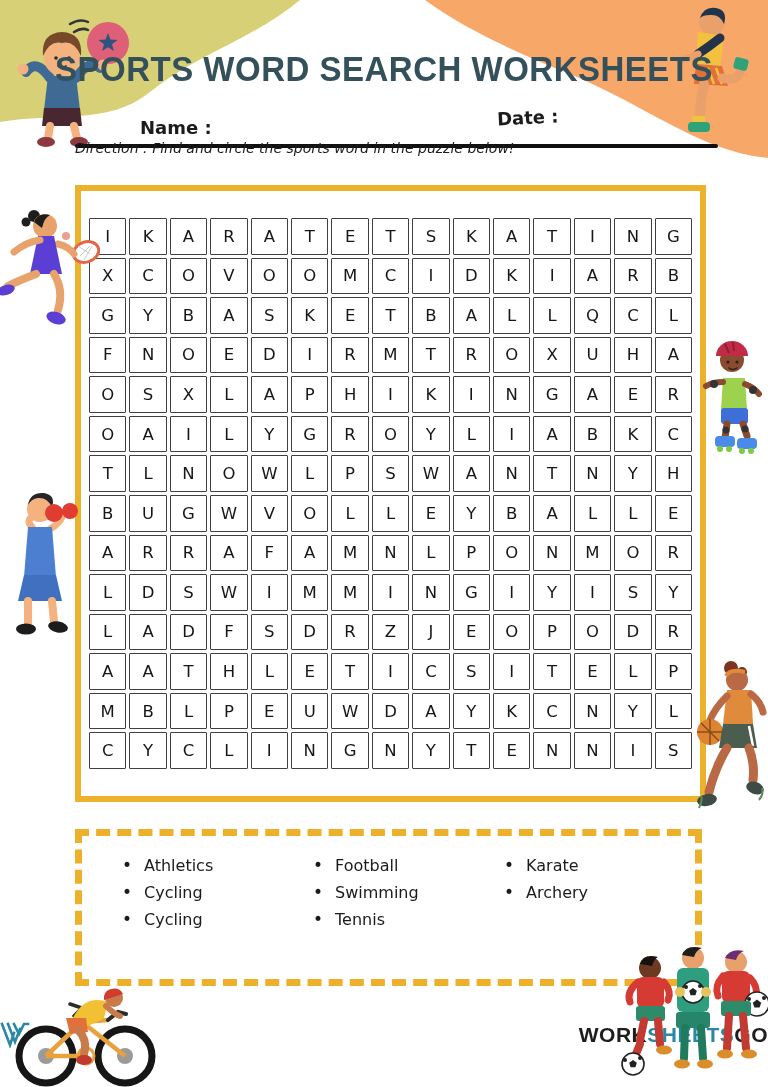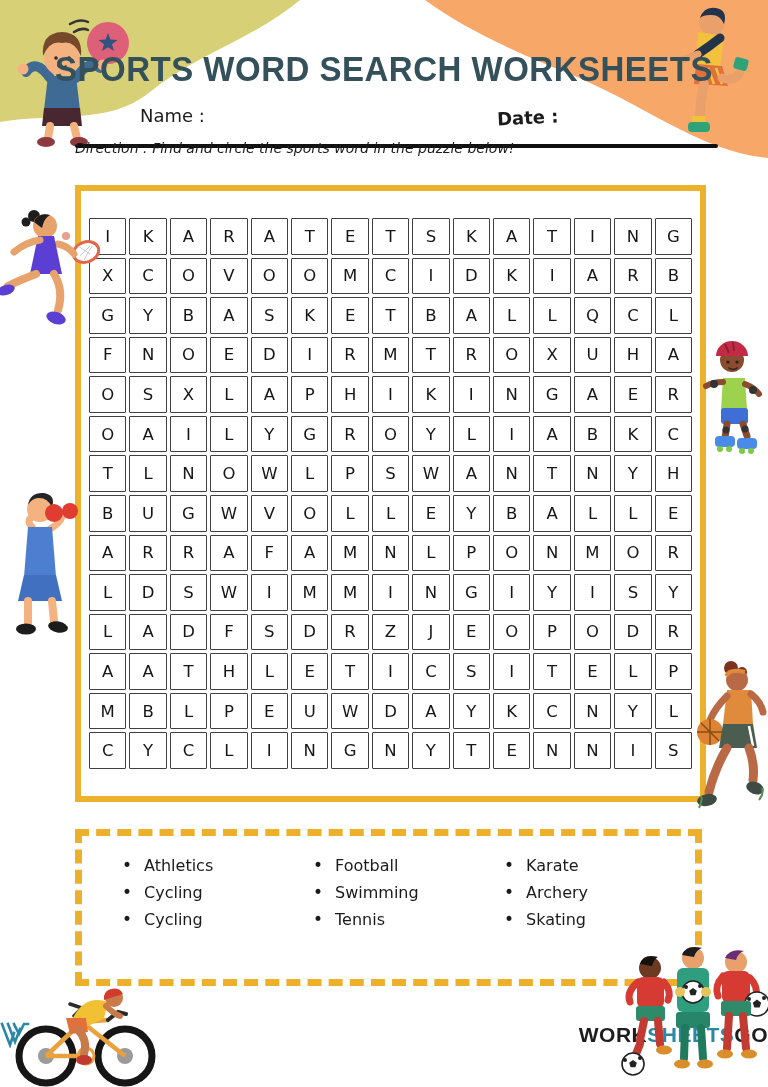--- a/index.html
+++ b/index.html
@@ -11,21 +11,21 @@
   .abs{position:absolute;}
 
   
   .wave-layer{left:0;top:0;width:768px;height:170px;z-index:0;}
   .page-title{
     left:0;right:0;top:50px;text-align:center;z-index:2;
     font-family:"Liberation Sans",sans-serif;font-weight:900;
     font-size:33px;letter-spacing:.5px;color:#34505B;
     transform:scaleY(1.08);
   }
-  .name-label{left:140px;top:105px;font-size:18px;font-weight:normal;z-index:2;}
+  .name-label{left:140px;top:117px;font-size:18px;font-weight:bold;z-index:2;}
   .date-label{left:497px;top:107px;font-size:18px;font-weight:bold;z-index:2;transform:rotate(-3deg);}
   .header-rule{left:75px;top:144px;width:643px;height:4px;background:#101010;border-radius:2px;z-index:2;}
   .direction-text{left:75px;top:140px;font-size:14px;z-index:2;font-style:italic;}
 
   
   .puzzle-frame{
     left:75px;top:185px;width:631px;height:617px;box-sizing:border-box;
     border:6px solid #EDB22C;background:#fff;z-index:2;
     padding:27px 8px;
   }
@@ -302,21 +302,20 @@
       <li>Cycling</li>
     </ul>
   <ul class="word-col">
       <li>Football</li>
       <li>Swimming</li>
       <li>Tennis</li>
     </ul>
   <ul class="word-col">
       <li>Karate</li>
       <li>Archery</li>
-      <li>Skating</li>
     </ul>
 </div>
 
 <div class="abs logo-bar">
   <svg width="30" height="26" viewBox="0 0 30 26">
     <g stroke="#2B87A6" stroke-width="2.6" fill="none" stroke-linecap="square">
       <path d="M2,2 L10,23 L14,11"></path>
       <path d="M8,2 L15,20 L20,7"></path>
       <path d="M14,2 L19,12 L24,2 L28,2"></path>
     </g>

